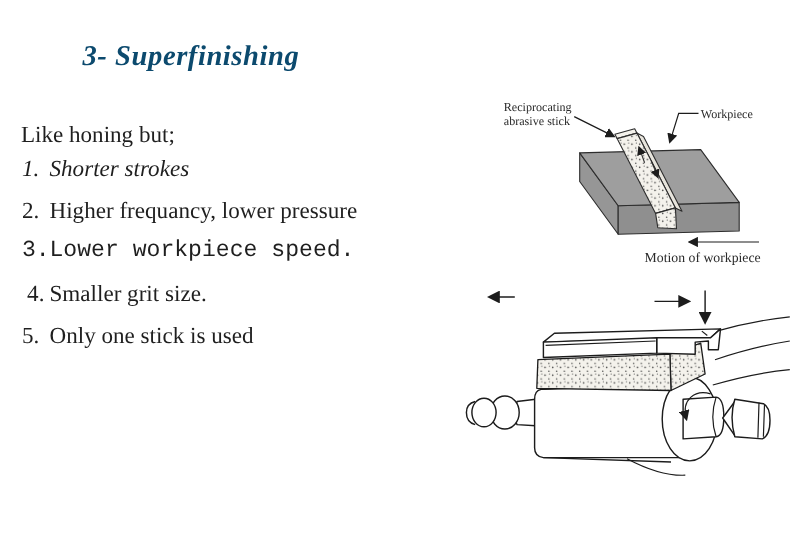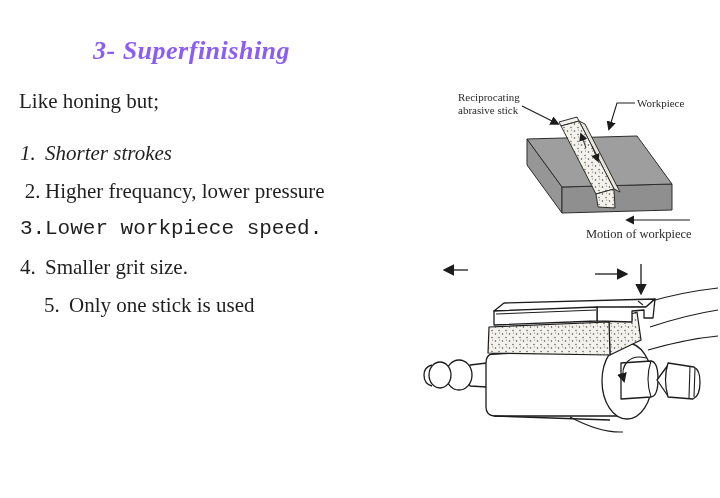--- a/index.html
+++ b/index.html
@@ -8,28 +8,27 @@
     width:720px;height:498px;
     background:#ffffff;
     overflow:hidden;
     font-family:"Liberation Serif","DejaVu Serif",serif;
     color:#1f1f1f;
   }
   .title{
     position:absolute;left:75px;top:36px;
     font-size:26px;font-weight:bold;font-style:italic;
     letter-spacing:0.5px;
-    color:#8b5cf6;
-    margin-left:18px;
+    color:#0c4a6e;
   }
   .bodytext{position:absolute;left:18px;top:0;width:420px;}
   .line{position:absolute;left:0;font-size:21px;line-height:26px;white-space:nowrap;}
   .line .num{display:inline-block;width:25px;margin-left:2px;}
-  .intro{top:88px;left:1px;}
-  .r0{top:140px;font-style:italic;} .r1{top:178px;text-align:center;} .r2{top:216px;font-family:Liberation Mono, monospace;} .r3{top:254px;} .r4{top:292px;margin-left:24px;}
+  .intro{top:109px;left:1px;}
+  .r0{top:140px;font-style:italic;} .r1{top:178px;} .r2{top:216px;font-family:Liberation Mono, monospace;} .r3{top:254px;text-align:center;} .r4{top:292px;}
   svg{position:absolute;}
   #flatDiagram{left:440px;top:80px;}
   #cylDiagram{left:410px;top:255px;}
   svg text{font-family:"Liberation Serif","DejaVu Serif",serif;fill:#2a2a2a;}
   .lbl{font-size:11px;}
   .lbl2{font-size:12.5px;}
   .ink{stroke:#1c1c1c;fill:none;stroke-width:1.1;}
   .ink2{stroke:#1c1c1c;fill:none;stroke-width:1.3;}
   .white{fill:#ffffff;stroke:#1c1c1c;stroke-width:1.3;stroke-linejoin:round;}
 </style>

